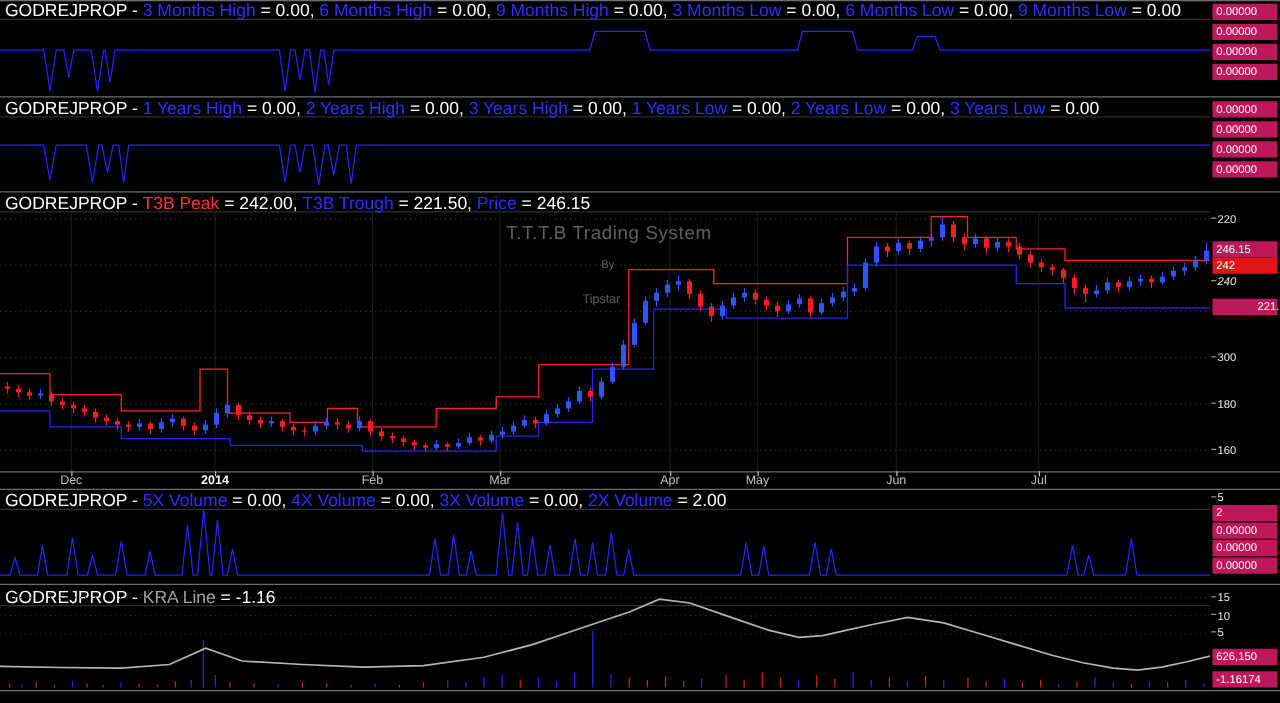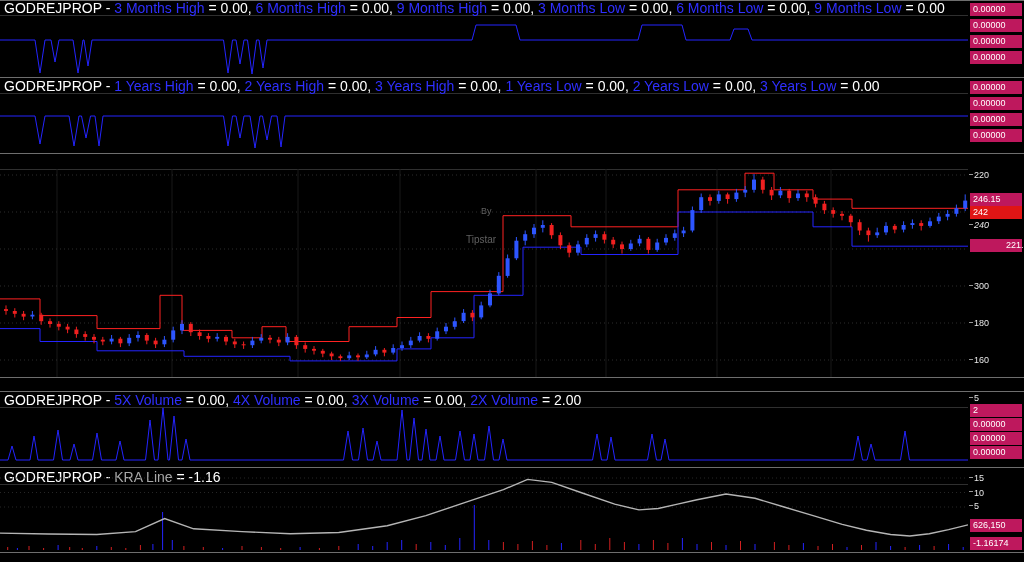--- a/index.html
+++ b/index.html
@@ -37,20 +37,21 @@
   <div class="sep" style="top:467px"></div>
   <div class="sep" style="top:552px"></div>
   <div class="subsep" style="top:15px"></div>
   <div class="subsep" style="top:93px"></div>
   <div class="subsep" style="top:169px"></div>
   <div class="subsep" style="top:407px"></div>
   <div class="subsep" style="top:484px"></div>
 
   <div class="hdr" id="hdr-p1" style="top:2px"><span class="sym">GODREJPROP</span><span> - </span><span style="color: rgb(47, 47, 255);">3 Months High</span><span> = 0.00, </span><span style="color: rgb(47, 47, 255);">6 Months High</span><span> = 0.00, </span><span style="color: rgb(47, 47, 255);">9 Months High</span><span> = 0.00, </span><span style="color: rgb(47, 47, 255);">3 Months Low</span><span> = 0.00, </span><span style="color: rgb(47, 47, 255);">6 Months Low</span><span> = 0.00, </span><span style="color: rgb(47, 47, 255);">9 Months Low</span><span> = 0.00</span></div>
   <div class="hdr" id="hdr-p2" style="top:80px"><span class="sym">GODREJPROP</span><span> - </span><span style="color: rgb(47, 47, 255);">1 Years High</span><span> = 0.00, </span><span style="color: rgb(47, 47, 255);">2 Years High</span><span> = 0.00, </span><span style="color: rgb(47, 47, 255);">3 Years High</span><span> = 0.00, </span><span style="color: rgb(47, 47, 255);">1 Years Low</span><span> = 0.00, </span><span style="color: rgb(47, 47, 255);">2 Years Low</span><span> = 0.00, </span><span style="color: rgb(47, 47, 255);">3 Years Low</span><span> = 0.00</span></div>
+  <div class="hdr" id="hdr-p3" style="top:156px"><span class="sym">GODREJPROP</span><span> - </span><span style="color: rgb(255, 51, 51);">T3B Peak</span><span> = 242.00, </span><span style="color: rgb(47, 47, 255);">T3B Trough</span><span> = 221.50, </span><span style="color: rgb(47, 47, 255);">Price</span><span> = 246.15</span></div>
   <div class="hdr" id="hdr-p4" style="top:394px"><span class="sym">GODREJPROP</span><span> - </span><span style="color: rgb(47, 47, 255);">5X Volume</span><span> = 0.00, </span><span style="color: rgb(47, 47, 255);">4X Volume</span><span> = 0.00, </span><span style="color: rgb(47, 47, 255);">3X Volume</span><span> = 0.00, </span><span style="color: rgb(47, 47, 255);">2X Volume</span><span> = 2.00</span></div>
   <div class="hdr" id="hdr-p5" style="top:471px"><span class="sym">GODREJPROP</span><span> - </span><span style="color: rgb(168, 168, 168);">KRA Line</span><span> = -1.16</span></div>
 
   <svg class="chart" id="svg-p1" style="top:15px" width="968" height="60">
       <path d="M0 25 L35 25 L40 58 L45 25 L51 25 L55 47 L59 25 L73 25 L78 58 L83 25 L84 25 L88 51 L92 25 L223.5 25 L228 58 L232.5 25 L236 25 L240 49 L244 25 L247.5 25 L252 59 L256.5 25 L259 25 L263 53 L267 25 L472 25 L476 10 L516 10 L520 25 L638 25 L642 10 L682 10 L686 25 L730 25 L734 14 L748 14 L752 25 L968 25" fill="none" stroke="#2424ff" stroke-width="1"></path>
     </svg>
   <svg class="chart" id="svg-p2" style="top:94px" width="968" height="58">
       <path d="M0 22 L35 22 L40 50 L45 22 L69 22 L74 52 L79 22 L81.5 22 L86 44 L90.5 22 L95 22 L99 52 L103 22 L223.5 22 L228 52 L232.5 22 L236 22 L240 44 L244 22 L250 22 L255 54 L260 22 L262.5 22 L267 46 L271.5 22 L277 22 L281 53 L285 22 L968 22" fill="none" stroke="#2424ff" stroke-width="1"></path>
     </svg>
   <svg class="chart" id="svg-price" style="top:169px" width="968" height="208">
@@ -359,23 +360,42 @@
       <line x1="876.0" x2="876.0" y1="81" y2="73" stroke="#2424ff" stroke-width="1"></line>
       <line x1="890.6" x2="890.6" y1="81" y2="77" stroke="#2424ff" stroke-width="1"></line>
       <line x1="905.1" x2="905.1" y1="81" y2="78" stroke="#d22020" stroke-width="1"></line>
       <line x1="919.6" x2="919.6" y1="81" y2="76" stroke="#2424ff" stroke-width="1"></line>
       <line x1="934.1" x2="934.1" y1="81" y2="77" stroke="#d22020" stroke-width="1"></line>
       <line x1="948.6" x2="948.6" y1="81" y2="75" stroke="#2424ff" stroke-width="1"></line>
       <line x1="963.2" x2="963.2" y1="81" y2="78" stroke="#2424ff" stroke-width="1"></line>
       <path d="M0.0 64.1 L48.4 65.0 L96.8 65.5 L135.5 62.6 L164.6 49.6 L193.6 59.8 L242.0 62.6 L290.4 64.7 L338.8 63.5 L387.2 56.8 L425.9 46.7 L464.6 33.6 L503.4 20.6 L527.6 10.4 L551.8 13.4 L580.8 23.5 L614.7 35.1 L638.9 40.9 L658.2 39.5 L677.6 35.1 L697.0 30.8 L726.0 25.0 L755.0 29.3 L784.1 38.0 L813.1 46.7 L842.2 55.4 L866.4 61.2 L890.6 65.5 L909.9 67.0 L929.3 64.7 L948.6 60.6 L968.0 55.9" fill="none" stroke="#b5b5b5" stroke-width="1.4"></path>
     </svg>
 
+  <div class="wm wm-title" style="left:405px;top:178px">T.T.T.B Trading System</div>
   <div class="wm wm-by" style="left:481px;top:206px">By</div>
   <div class="wm wm-author" style="left:466px;top:234px">Tipstar</div>
 
+  <div class="xaxis" id="xaxis">
+      <div class="xtick" style="left: 57px;"></div>
+      <div class="xlbl" style="left: 57px;">Dec</div>
+      <div class="xtick" style="left: 172px;"></div>
+      <div class="xlbl strong" style="left: 172px;">2014</div>
+      <div class="xtick" style="left: 298px;"></div>
+      <div class="xlbl" style="left: 298px;">Feb</div>
+      <div class="xtick" style="left: 400px;"></div>
+      <div class="xlbl" style="left: 400px;">Mar</div>
+      <div class="xtick" style="left: 536px;"></div>
+      <div class="xlbl" style="left: 536px;">Apr</div>
+      <div class="xtick" style="left: 606px;"></div>
+      <div class="xlbl" style="left: 606px;">May</div>
+      <div class="xtick" style="left: 717px;"></div>
+      <div class="xlbl" style="left: 717px;">Jun</div>
+      <div class="xtick" style="left: 831px;"></div>
+      <div class="xlbl" style="left: 831px;">Jul</div>
+    </div>
 
   <div id="axis-col">
       <div class="axbox blue" style="top: 3px;">0.00000</div>
       <div class="axbox blue" style="top: 19px;">0.00000</div>
       <div class="axbox blue" style="top: 35px;">0.00000</div>
       <div class="axbox blue" style="top: 51px;">0.00000</div>
       <div class="axbox blue" style="top: 81px;">0.00000</div>
       <div class="axbox blue" style="top: 97px;">0.00000</div>
       <div class="axbox blue" style="top: 113px;">0.00000</div>
       <div class="axbox blue" style="top: 129px;">0.00000</div>

